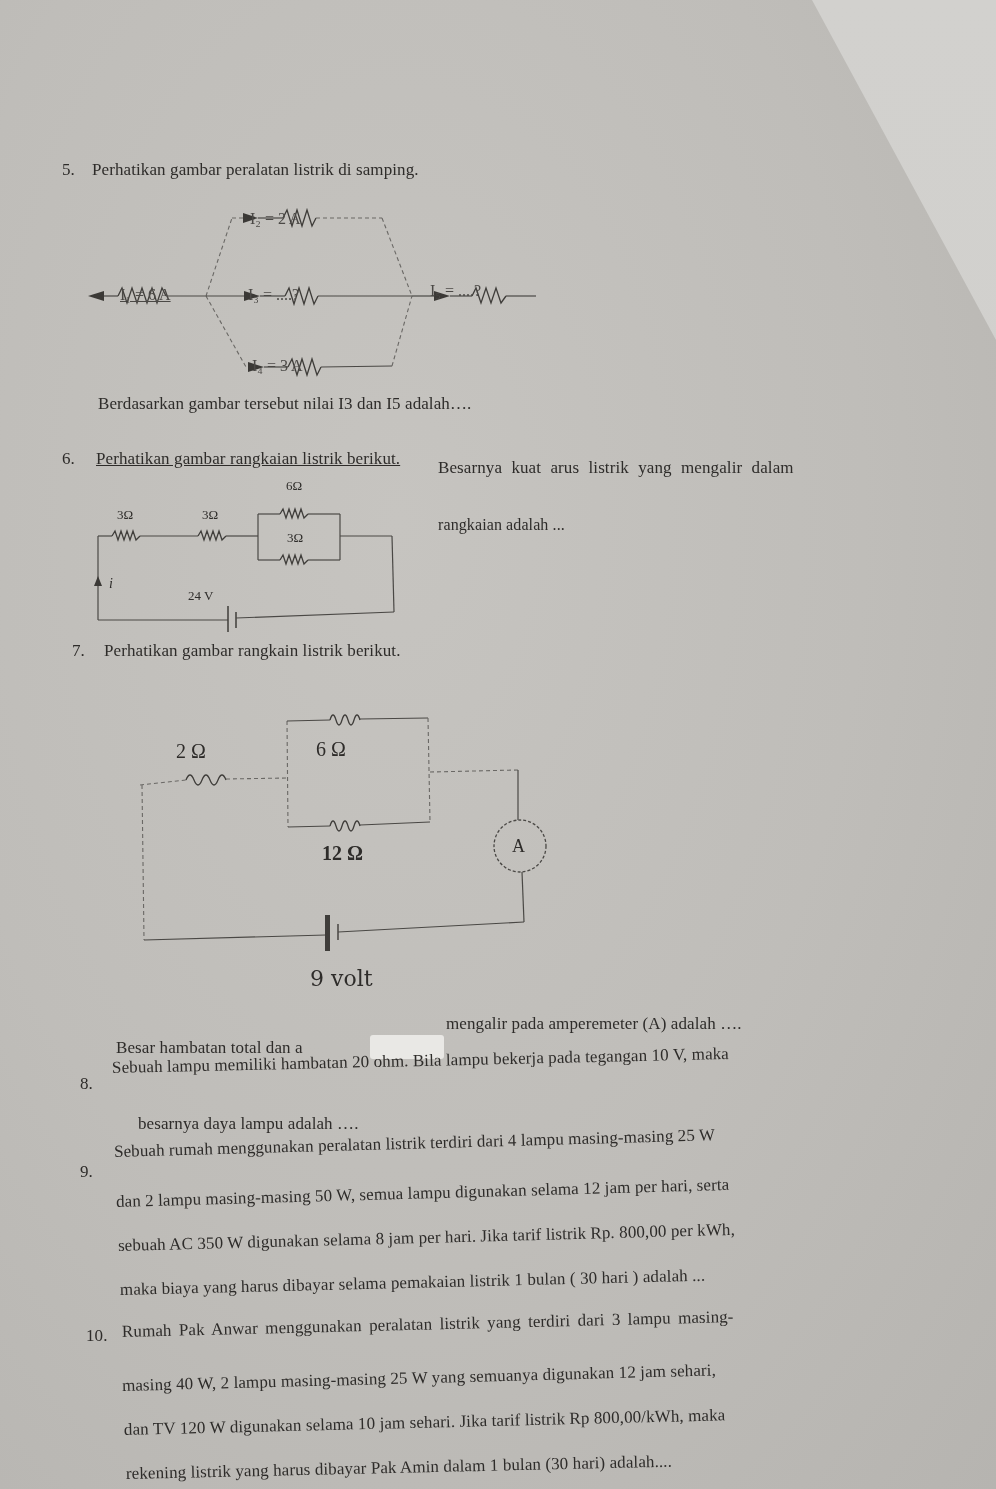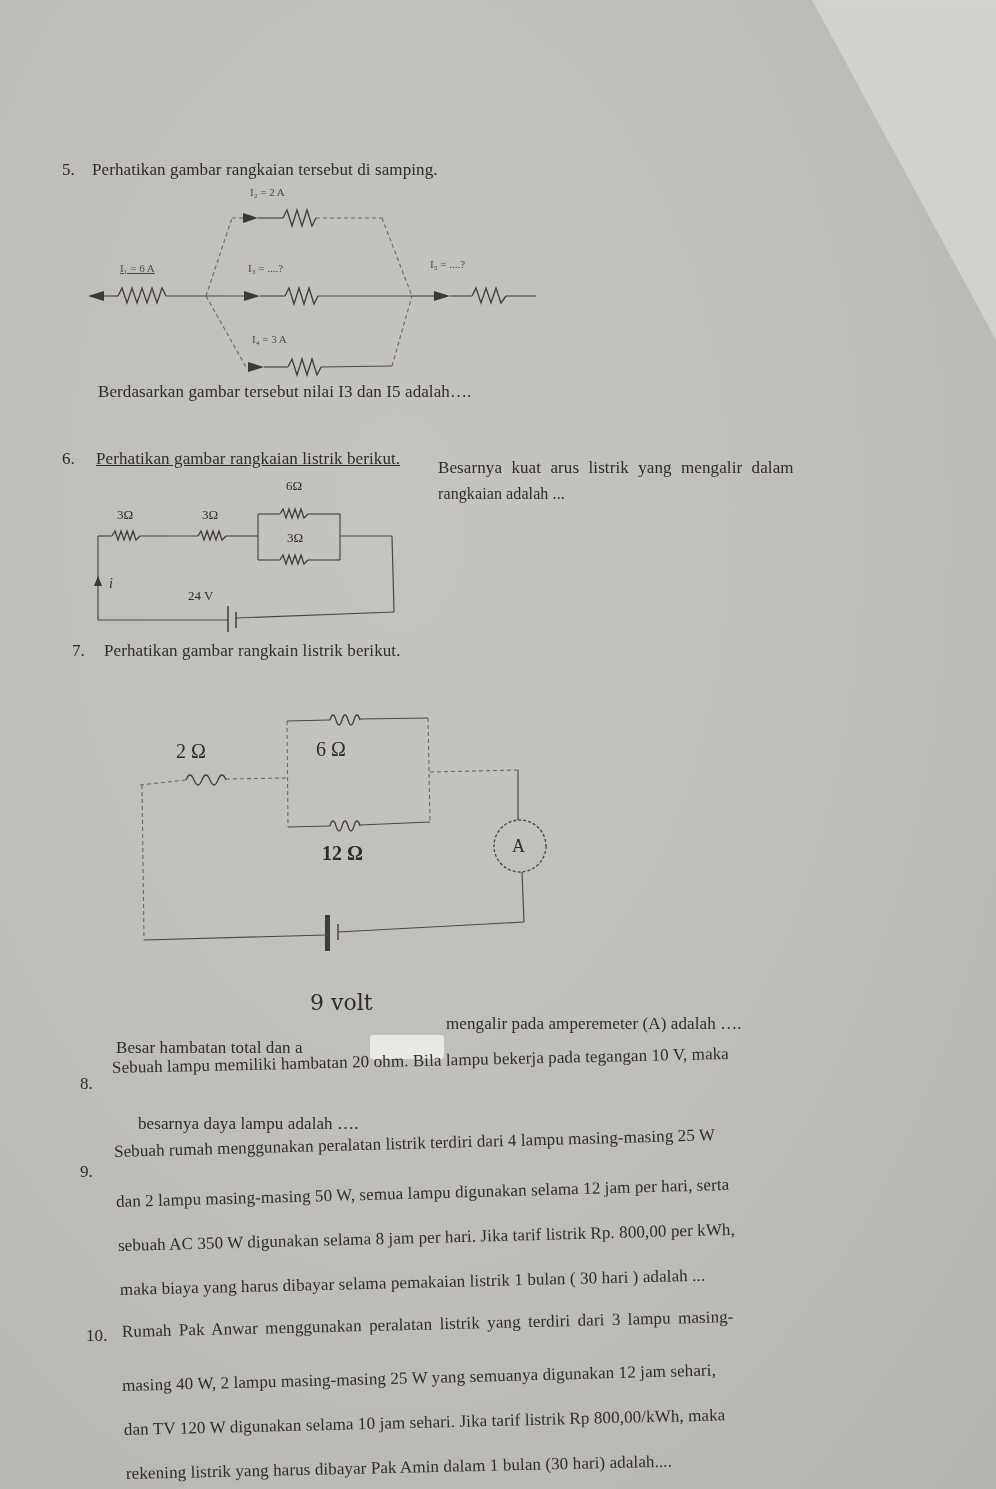--- a/index.html
+++ b/index.html
@@ -13,40 +13,40 @@
       position: absolute; inset: 0;
       background: linear-gradient(180deg, #d2d1ce 0%, #cfcecb 100%);
     }
     .paper {
       position: absolute; left: 0; top: 0; width: 996px; height: 1489px;
       background: radial-gradient(ellipse at 40% 35%, #c6c4c0 0%, #bfbdb9 55%, #b6b4b0 100%);
       clip-path: polygon(0 0, 812px 0, 996px 340px, 996px 1489px, 0 1489px);
     }
     .abs { position: absolute; white-space: nowrap; }
     .q { font-size: 17px; letter-spacing: 0.1px; }
-    .lbl { font-size: 11px; color: #4b4946; }
+    .lbl { font-size: 16px; color: #4b4946; margin-top: 24px; }
     .lbl2 { font-size: 13px; color: #2e2c2a; }
     svg { position: absolute; overflow: visible; }
     .wire { stroke: #4a4845; stroke-width: 1.2; fill: none; }
     .wired { stroke: #6a6865; stroke-width: 1.1; fill: none; stroke-dasharray: 4 3; }
     .res { stroke: #3f3d3a; stroke-width: 1.3; fill: none; }
     .redact {
       position: absolute; left: 370px; top: 1035px; width: 74px; height: 24px;
       background: #e9e8e5; border-radius: 3px;
     }
   </style>
 </head>
 <body>
 
 <div class="backdrop"></div>
 <div class="paper"></div>
 
 <div>
   <span class="abs q" style="left:62px;top:160px;">5.</span>
-  <span class="abs q" style="left:92px;top:160px;">Perhatikan gambar rangkaian tersebut di samping.</span>
+  <span class="abs q" style="left:92px;top:160px;">Perhatikan gambar peralatan listrik di samping.</span>
 
   <svg style="left:0;top:0;" width="996" height="1489">
 
     <polygon points="88,296 104,291 104,301" fill="#3b3936"></polygon>
     <line class="wire" x1="104" y1="296" x2="118" y2="296"></line>
     <polyline class="res" points="118,296 122,288 127,303 132,288 137,303 142,288 147,303 152,288 157,303 162,288 166,296"></polyline>
     <line class="wire" x1="166" y1="296" x2="206" y2="296"></line>
 
     <line class="wired" x1="206" y1="296" x2="232" y2="218"></line>
     <line class="wired" x1="206" y1="296" x2="246" y2="367"></line>
@@ -76,28 +76,28 @@
     <polyline class="res" points="472,296 476,288 481,303 486,288 491,303 496,288 501,303 506,296"></polyline>
     <line class="wire" x1="506" y1="296" x2="536" y2="296"></line>
   </svg>
 
   <span class="abs lbl" style="left:120px;top:262px;text-decoration:underline;">I₁ = 6 A</span>
   <span class="abs lbl" style="left:250px;top:186px;">I₂ = 2 A</span>
   <span class="abs lbl" style="left:248px;top:262px;text-align:center;">I₃ = ....?</span>
   <span class="abs lbl" style="left:252px;top:333px;">I₄ = 3 A</span>
   <span class="abs lbl" style="left:430px;top:258px;">I₅ = ....?</span>
 
-  <span class="abs q" style="left:98px;top:382px;">Berdasarkan gambar tersebut nilai I3 dan I5 adalah….</span>
+  <span class="abs q" style="left:98px;top:394px;">Berdasarkan gambar tersebut nilai I3 dan I5 adalah….</span>
 </div>
 
 <div>
   <span class="abs q" style="left:62px;top:449px;">6.</span>
   <span class="abs q" style="left:96px;top:449px;text-decoration:underline;">Perhatikan gambar rangkaian listrik berikut.</span>
   <span class="abs q" style="left:438px;top:458px;word-spacing:5px;">Besarnya kuat arus listrik yang mengalir dalam</span>
-  <span class="abs q" style="left:438px;top:485px;font-size:16px;">rangkaian adalah ...</span>
+  <span class="abs q" style="left:438px;top:516px;font-size:16px;">rangkaian adalah ...</span>
 
   <svg style="left:0;top:0;" width="996" height="1489">
     <line class="wire" x1="98" y1="536" x2="112" y2="536"></line>
     <polyline class="res" points="112,536 115,531 118,540 121,531 124,540 127,531 130,540 133,531 136,540 140,536"></polyline>
     <line class="wire" x1="140" y1="536" x2="198" y2="536"></line>
     <polyline class="res" points="198,536 201,531 204,540 207,531 210,540 213,531 216,540 219,531 222,540 226,536"></polyline>
     <line class="wire" x1="226" y1="536" x2="258" y2="536"></line>
     <line class="wire" x1="258" y1="514" x2="258" y2="560"></line>
     <line class="wire" x1="258" y1="514" x2="280" y2="514"></line>
     <polyline class="res" points="280,514 283,509 286,518 289,509 292,518 295,509 298,518 301,509 304,518 308,514"></polyline>
@@ -148,21 +148,21 @@
     <line class="wire" x1="144" y1="940" x2="326" y2="935"></line>
     <rect x="325" y="915" width="5" height="36" fill="#3f3d3a"></rect>
     <line x1="338" y1="924" x2="338" y2="940" stroke="#3f3d3a" stroke-width="1.4"></line>
     <line class="wire" x1="338" y1="932" x2="524" y2="922"></line>
   </svg>
 
   <span class="abs" style="left:176px;top:740px;font-size:20px;">2 Ω</span>
   <span class="abs" style="left:316px;top:738px;font-size:20px;">6 Ω</span>
   <span class="abs" style="left:322px;top:842px;font-size:20px;font-weight:bold;">12 Ω</span>
   <span class="abs" style="left:512px;top:836px;font-size:18px;">A</span>
-  <span class="abs" style="left:310px;top:966px;font-size:22px;font-family:'DejaVu Serif',serif;margin-top:24px;">9 volt</span>
+  <span class="abs" style="left:310px;top:966px;font-size:22px;font-family:'DejaVu Serif',serif;">9 volt</span>
 
   <span class="abs q" style="left:116px;top:1038px;">Besar hambatan total dan a</span>
   <div class="redact"></div>
   <span class="abs q" style="left:446px;top:1014px;">mengalir pada amperemeter (A) adalah ….</span>
 </div>
 
 <div>
   <span class="abs q" style="left:80px;top:1074px;">8.</span>
   <span class="abs q" style="left:112px;top:1058px;transform:rotate(-1.3deg);transform-origin:left;">Sebuah lampu memiliki hambatan 20 ohm. Bila lampu bekerja pada tegangan 10 V, maka</span>
   <span class="abs q" style="left:116px;top:1114px;margin-left:22px;">besarnya daya lampu adalah ….</span>

